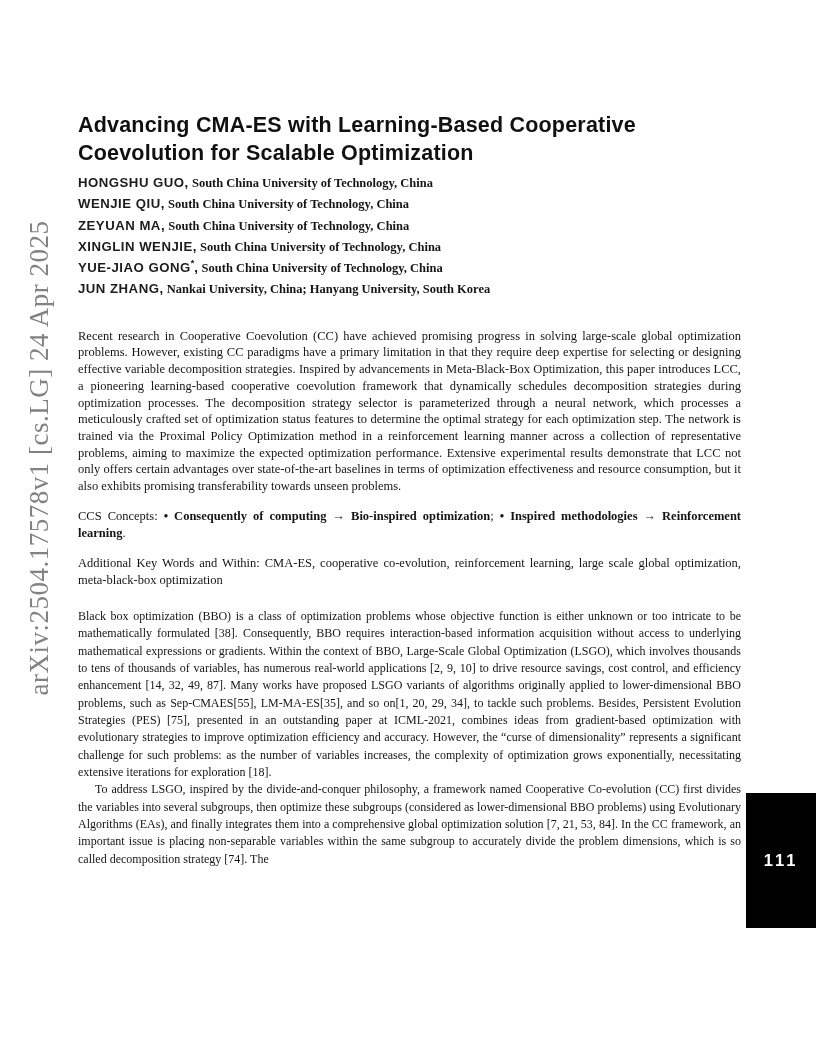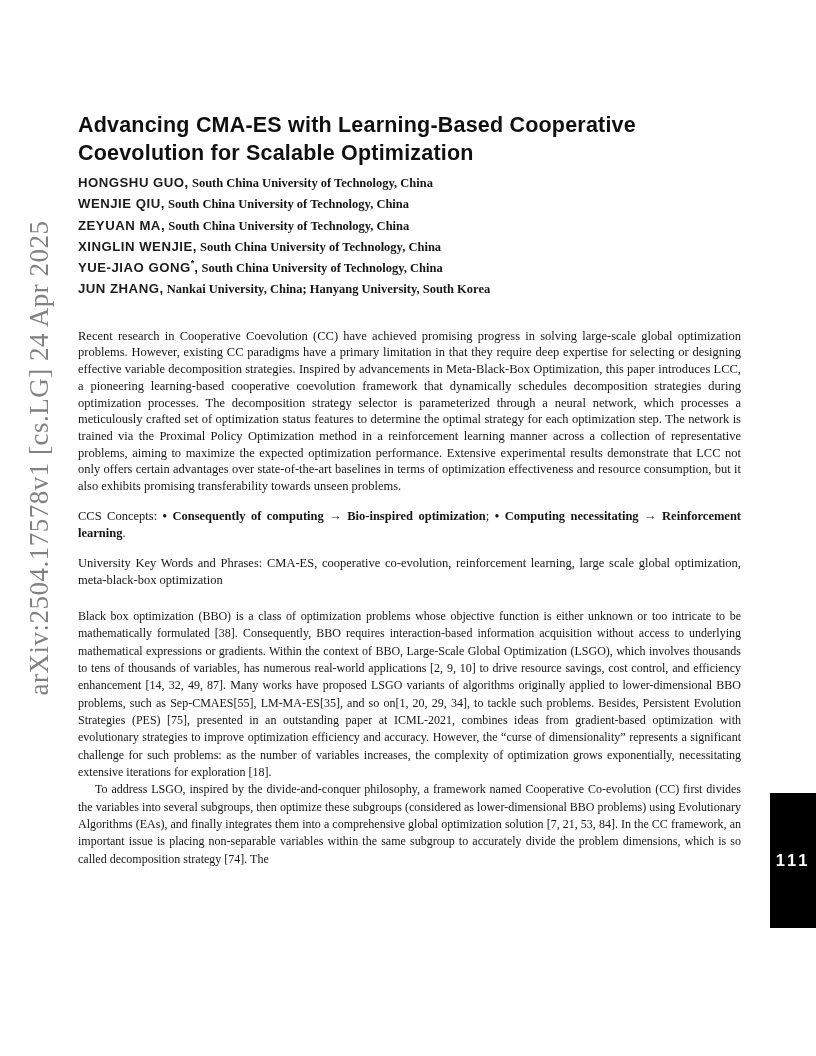--- a/index.html
+++ b/index.html
@@ -91,21 +91,21 @@
     font-size: 12px;
     line-height: 17.35px;
     text-align: justify;
     margin: 0;
   }
   .body-para.indent { text-indent: 17px; }
   .page-number-box {
     position: absolute;
     right: 0;
     top: 793px;
-    width: 46px;
+    width: 70px;
     height: 135px;
     background: #000000;
     display: flex;
     align-items: center;
     justify-content: center;
   }
   .page-number {
     color: #ffffff;
     font-family: "Liberation Sans", sans-serif;
     font-weight: 700;
@@ -140,23 +140,23 @@
       <div class="author-row">
         <span class="author-name">YUE-JIAO GONG</span><span class="author-mark">*</span><span class="author-sep">, </span><span class="author-aff">South China University of Technology, China</span>
       </div>
       <div class="author-row">
         <span class="author-name">JUN ZHANG</span><span class="author-mark"></span><span class="author-sep">, </span><span class="author-aff">Nankai University, China; Hanyang University, South Korea</span>
       </div>
     </div>
 
     <p class="abstract">Recent research in Cooperative Coevolution (CC) have achieved promising progress in solving large-scale global optimization problems. However, existing CC paradigms have a primary limitation in that they require deep expertise for selecting or designing effective variable decomposition strategies. Inspired by advancements in Meta-Black-Box Optimization, this paper introduces LCC, a pioneering learning-based cooperative coevolution framework that dynamically schedules decomposition strategies during optimization processes. The decomposition strategy selector is parameterized through a neural network, which processes a meticulously crafted set of optimization status features to determine the optimal strategy for each optimization step. The network is trained via the Proximal Policy Optimization method in a reinforcement learning manner across a collection of representative problems, aiming to maximize the expected optimization performance. Extensive experimental results demonstrate that LCC not only offers certain advantages over state-of-the-art baselines in terms of optimization effectiveness and resource consumption, but it also exhibits promising transferability towards unseen problems.</p>
 
-    <p class="ccs"><span>CCS Concepts:</span><span class="bold"> • </span><span class="bold">Consequently of computing</span><span class="bold"> → </span><span class="bold">Bio-inspired optimization</span><span>; </span><span class="bold">• </span><span class="bold">Computing necessitating</span><span class="bold"> → </span><span class="bold">Reinforcement learning</span><span>.</span></p>
+    <p class="ccs"><span>CCS Concepts:</span><span class="bold"> • </span><span class="bold">Consequently of computing</span><span class="bold"> → </span><span class="bold">Bio-inspired optimization</span><span>; </span><span class="bold">• </span><span class="bold">Inspired methodologies</span><span class="bold"> → </span><span class="bold">Reinforcement learning</span><span>.</span></p>
 
-    <p class="keywords"><span>University Key Words and Phrases: </span><span>CMA-ES, cooperative co-evolution, reinforcement learning, large scale global optimization, meta-black-box optimization</span></p>
+    <p class="keywords"><span>Additional Key Words and Within: </span><span>CMA-ES, cooperative co-evolution, reinforcement learning, large scale global optimization, meta-black-box optimization</span></p>
 
 
     <p class="body-para">Black box optimization (BBO) is a class of optimization problems whose objective function is either unknown or too intricate to be mathematically formulated [38]. Consequently, BBO requires interaction-based information acquisition without access to underlying mathematical expressions or gradients. Within the context of BBO, Large-Scale Global Optimization (LSGO), which involves thousands to tens of thousands of variables, has numerous real-world applications [2, 9, 10] to drive resource savings, cost control, and efficiency enhancement [14, 32, 49, 87]. Many works have proposed LSGO variants of algorithms originally applied to lower-dimensional BBO problems, such as Sep-CMAES[55], LM-MA-ES[35], and so on[1, 20, 29, 34], to tackle such problems. Besides, Persistent Evolution Strategies (PES) [75], presented in an outstanding paper at ICML-2021, combines ideas from gradient-based optimization with evolutionary strategies to improve optimization efficiency and accuracy. However, the “curse of dimensionality” represents a significant challenge for such problems: as the number of variables increases, the complexity of optimization grows exponentially, necessitating extensive iterations for exploration [18].</p>
     <p class="body-para indent">To address LSGO, inspired by the divide-and-conquer philosophy, a framework named Cooperative Co-evolution (CC) first divides the variables into several subgroups, then optimize these subgroups (considered as lower-dimensional BBO problems) using Evolutionary Algorithms (EAs), and finally integrates them into a comprehensive global optimization solution [7, 21, 53, 84]. In the CC framework, an important issue is placing non-separable variables within the same subgroup to accurately divide the problem dimensions, which is so called decomposition strategy [74]. The</p>
 
   </div>
 
   <div class="page-number-box">
     <span class="page-number">111</span>
   </div>

